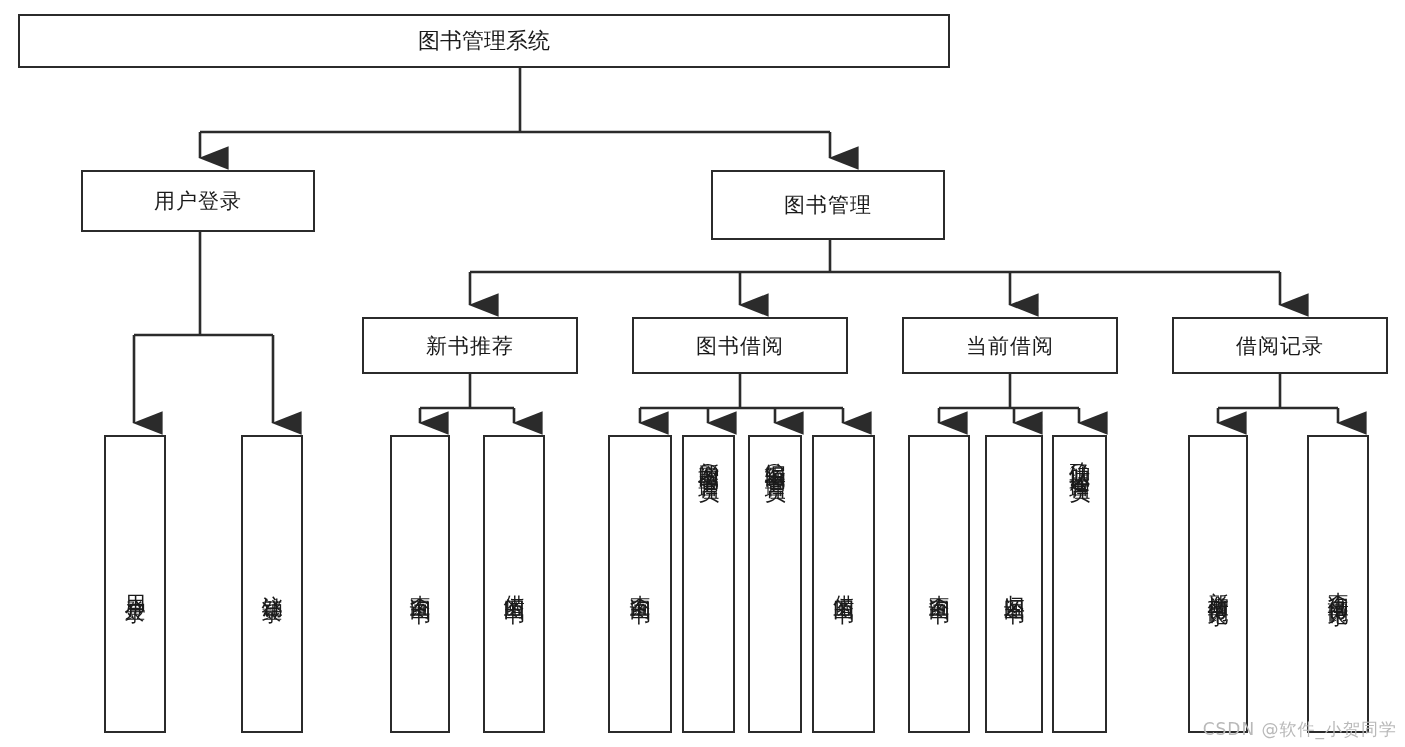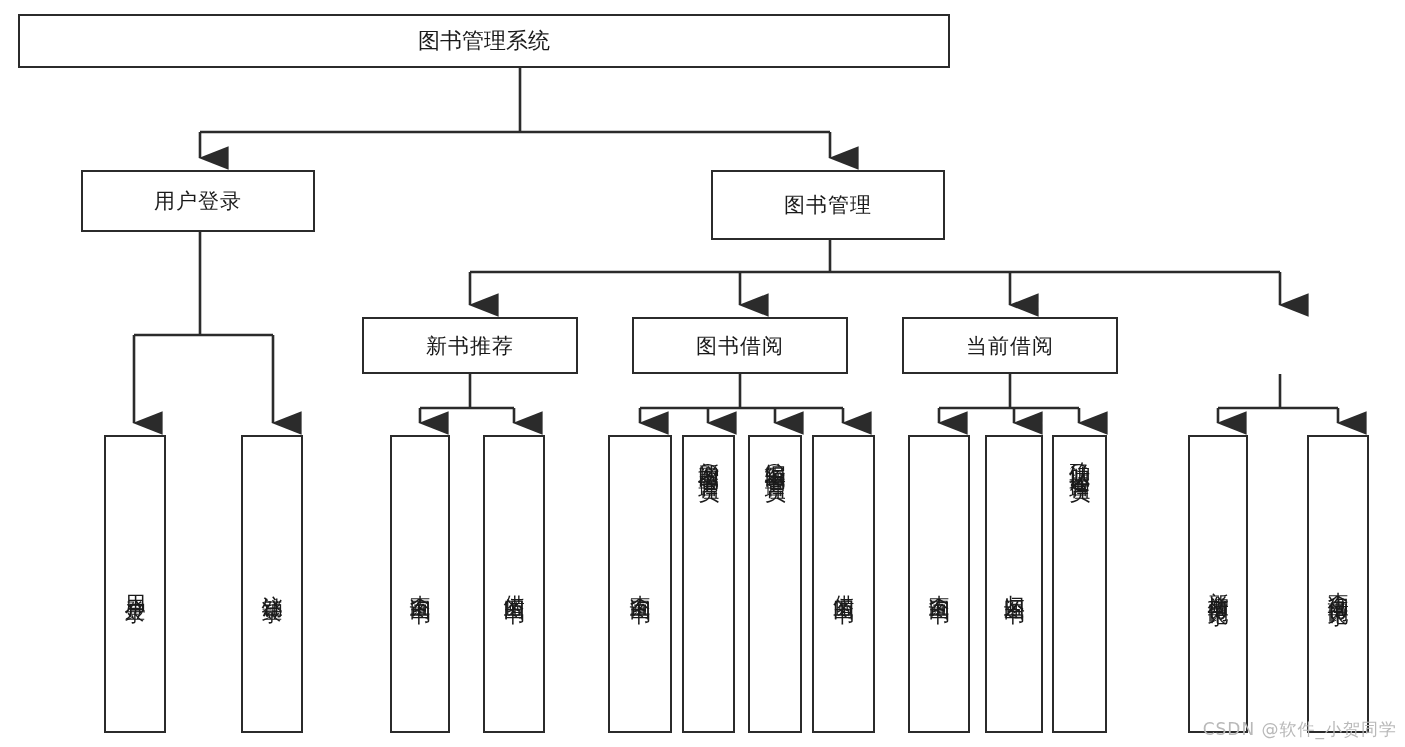--- a/index.html
+++ b/index.html
@@ -87,20 +87,23 @@
 
   <div class="node h" style="left:362px;top:317px;width:216px;height:57px;">
     <span>新书推荐</span>
   </div>
   <div class="node h" style="left:632px;top:317px;width:216px;height:57px;">
     <span>图书借阅</span>
   </div>
   <div class="node h" style="left:902px;top:317px;width:216px;height:57px;text-align:right;">
     <span>当前借阅</span>
   </div>
+  <div class="node h" style="left:1172px;top:317px;width:216px;height:57px;">
+    <span>借阅记录</span>
+  </div>
 
   <div class="leaf mid" style="left:104px;top:435px;width:62px;height:298px;">
     <span class="vtext">用户登录</span>
   </div>
   <div class="leaf mid" style="left:241px;top:435px;width:62px;height:298px;">
     <span class="vtext">注销登录</span>
   </div>
   <div class="leaf mid" style="left:390px;top:435px;width:60px;height:298px;">
     <span class="vtext">查询图书</span>
   </div>

